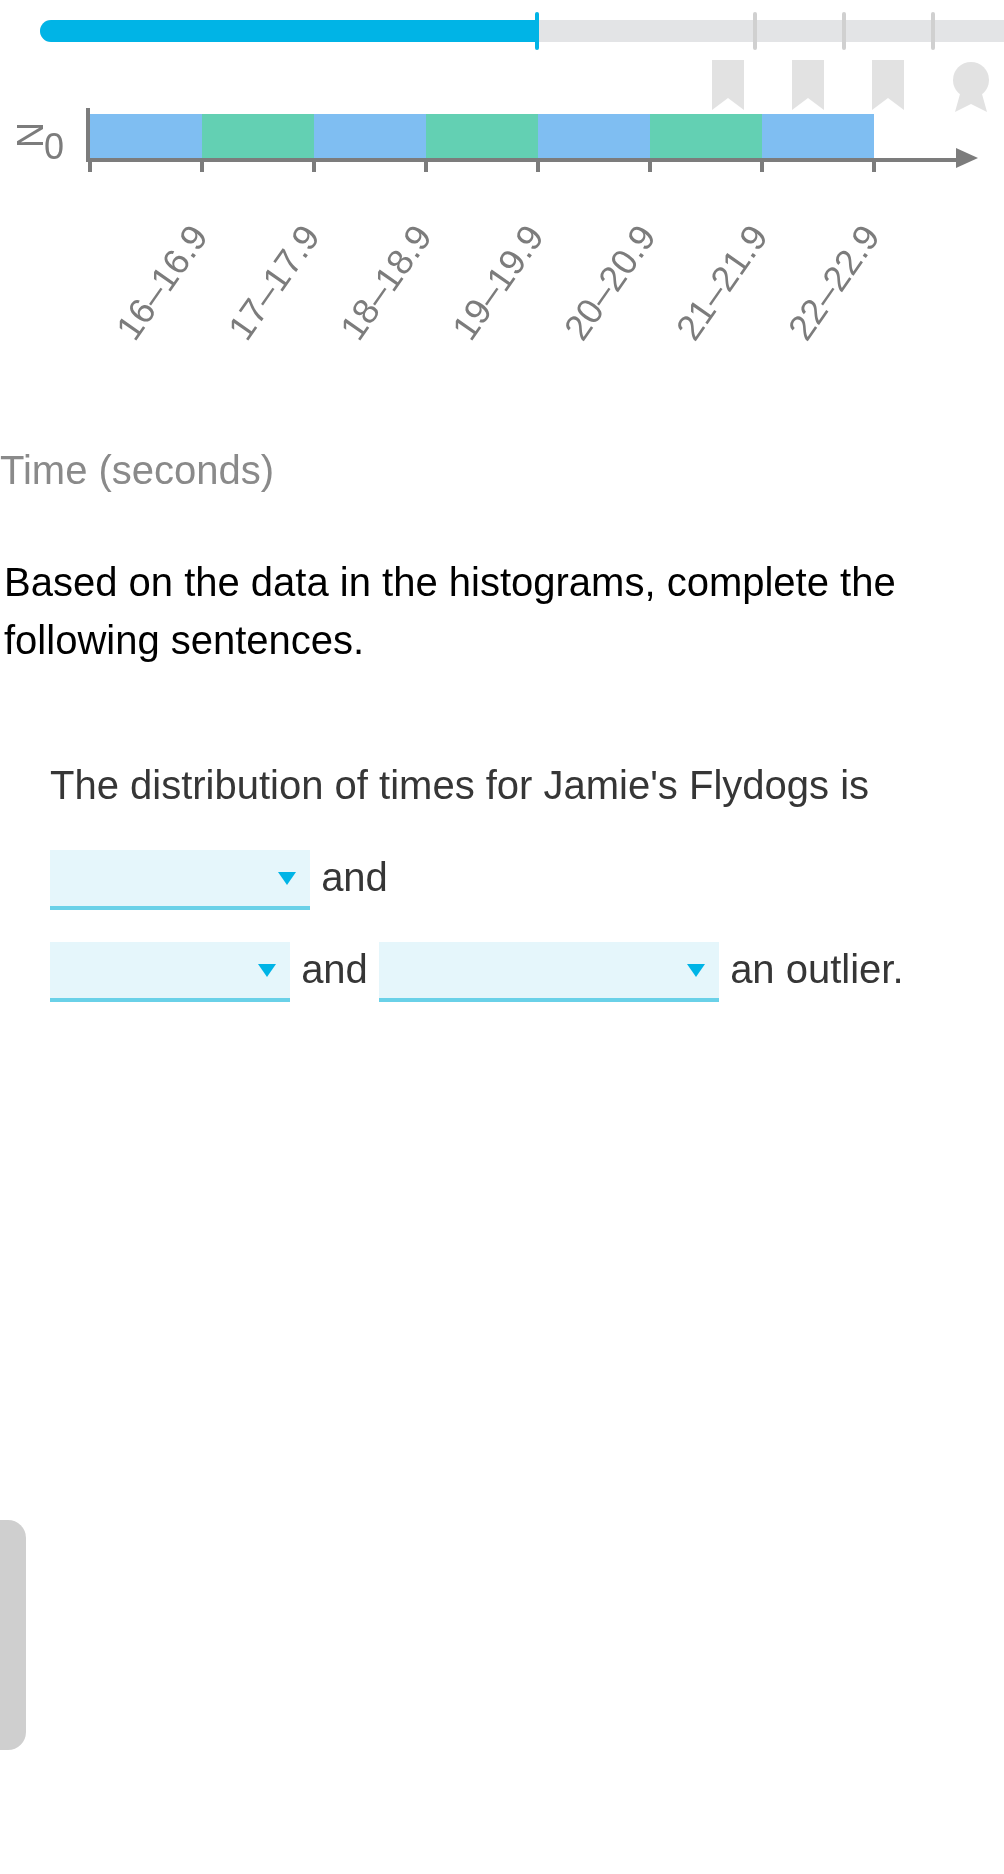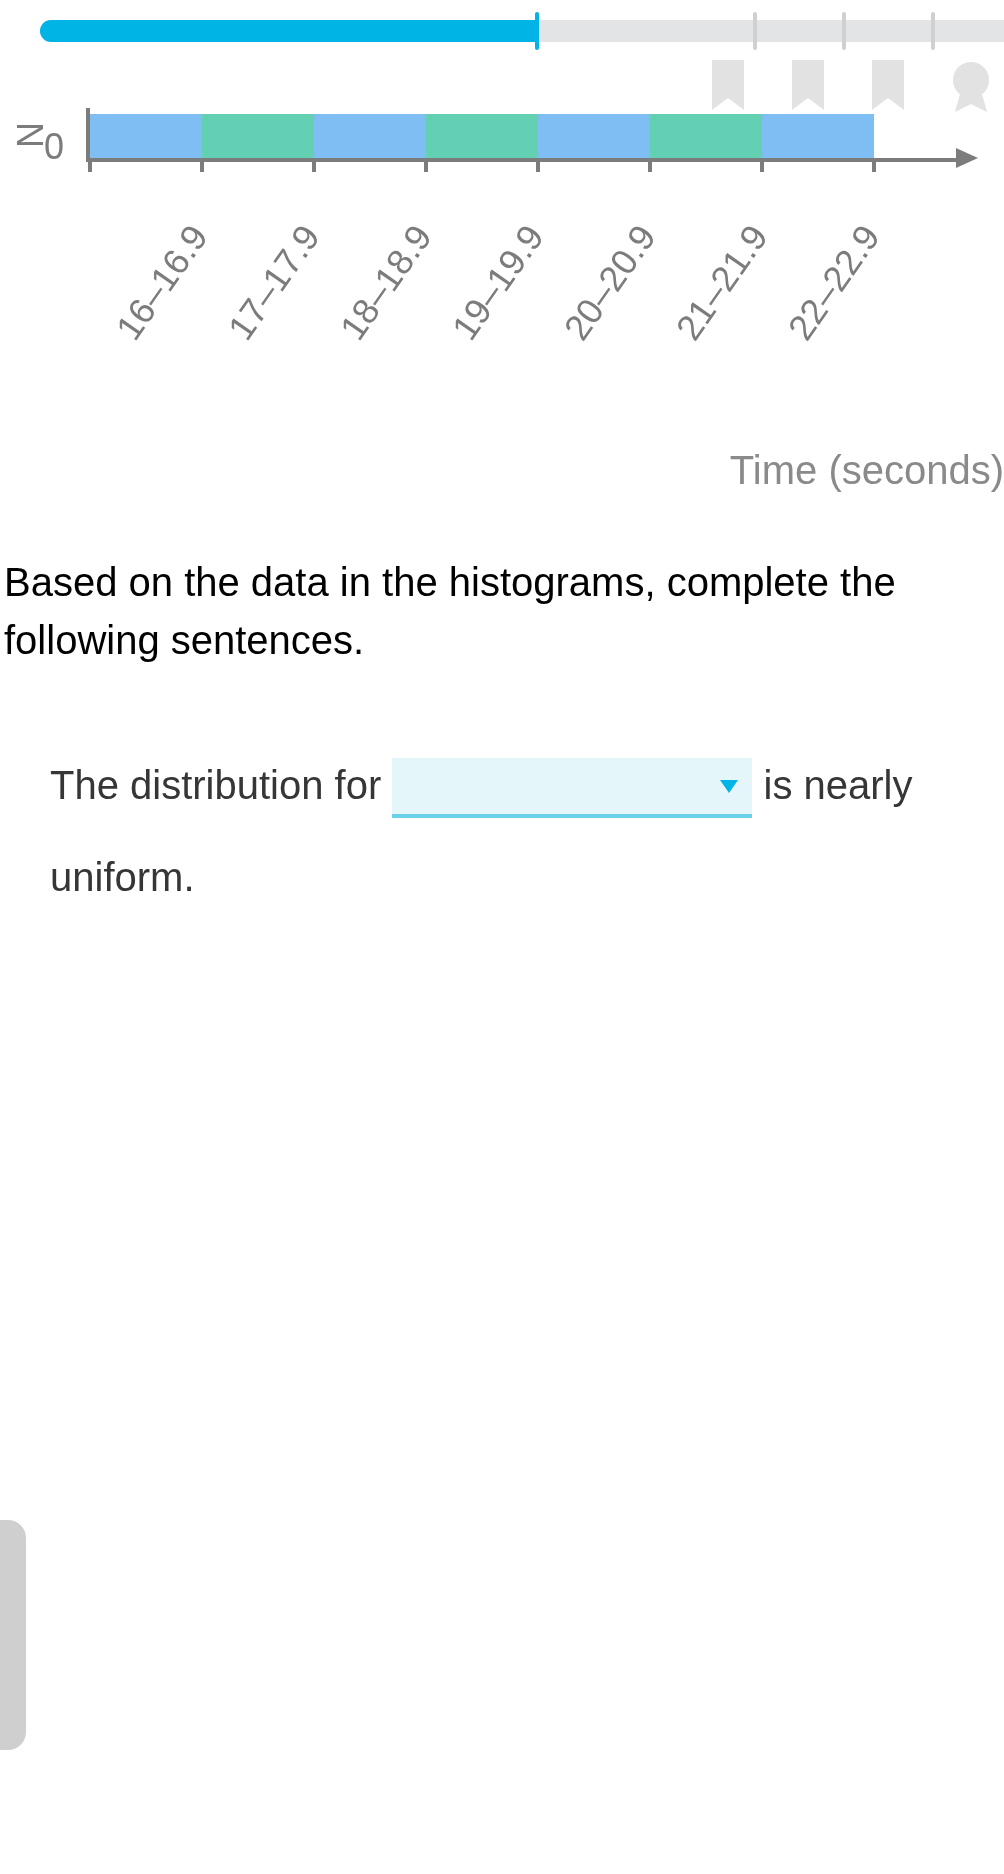--- a/index.html
+++ b/index.html
@@ -120,21 +120,21 @@
     left: 52px;
     top: 140px;
     font-size: 36px;
     color: #7c7c7c;
     white-space: nowrap;
     transform: rotate(-55deg);
     transform-origin: left bottom;
   }
 
   .x-axis-title {
-    text-align: right;
+    text-align: left;
     font-size: 40px;
     color: #8a8a8a;
     margin: 110px 0 60px 0;
   }
 
   
   .stem {
     font-size: 40px;
     line-height: 1.45;
     color: #000000;
@@ -271,26 +271,36 @@
       </div>
   </div>
 </div>
 
 <div class="x-axis-title">Time (seconds)</div>
 
 <p class="stem">Based on the data in the histograms, complete the following sentences.</p>
 
 <div class="answer-block">
 
-
-
-
-  <p class="inline" style="margin-top:70px">
-    <span>The distribution for</span>
-    <span class="dropdown dd-xl">
+  <p class="inline">
+    <span>The distribution of times for Jamie's Flydogs is</span>
+    <span class="dropdown dd-sm">
       <span class="caret"></span>
     </span>
-    <span>is nearly uniform.</span>
+    <span>and</span>
   </p>
 
+
+  <p class="inline">
+    <span class="dropdown dd-w1">
+      <span class="caret"></span>
+    </span>
+    <span>and</span>
+    <span class="dropdown dd-lg">
+      <span class="caret"></span>
+    </span>
+    <span>an outlier.</span>
+  </p>
+
+
 </div>
 
 <div class="side-handle"></div>
 
 </body></html>

